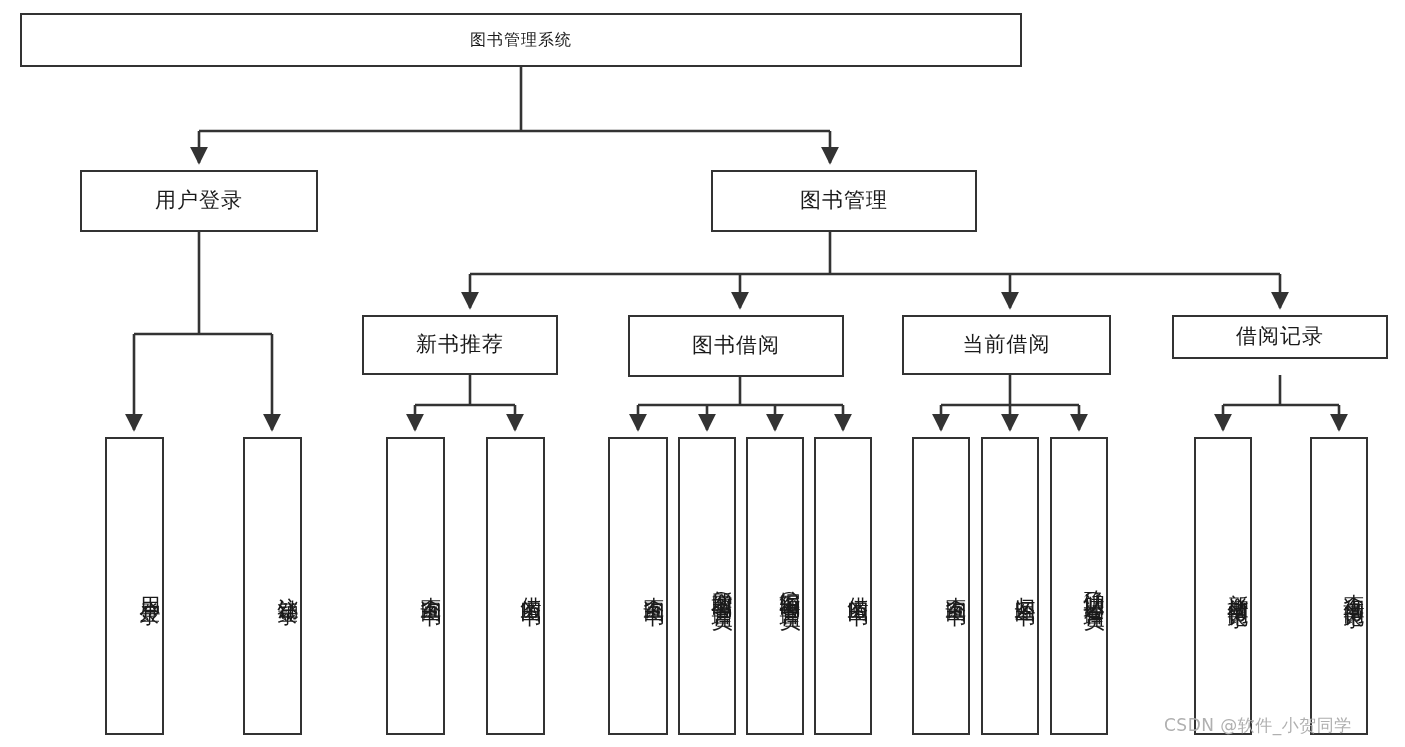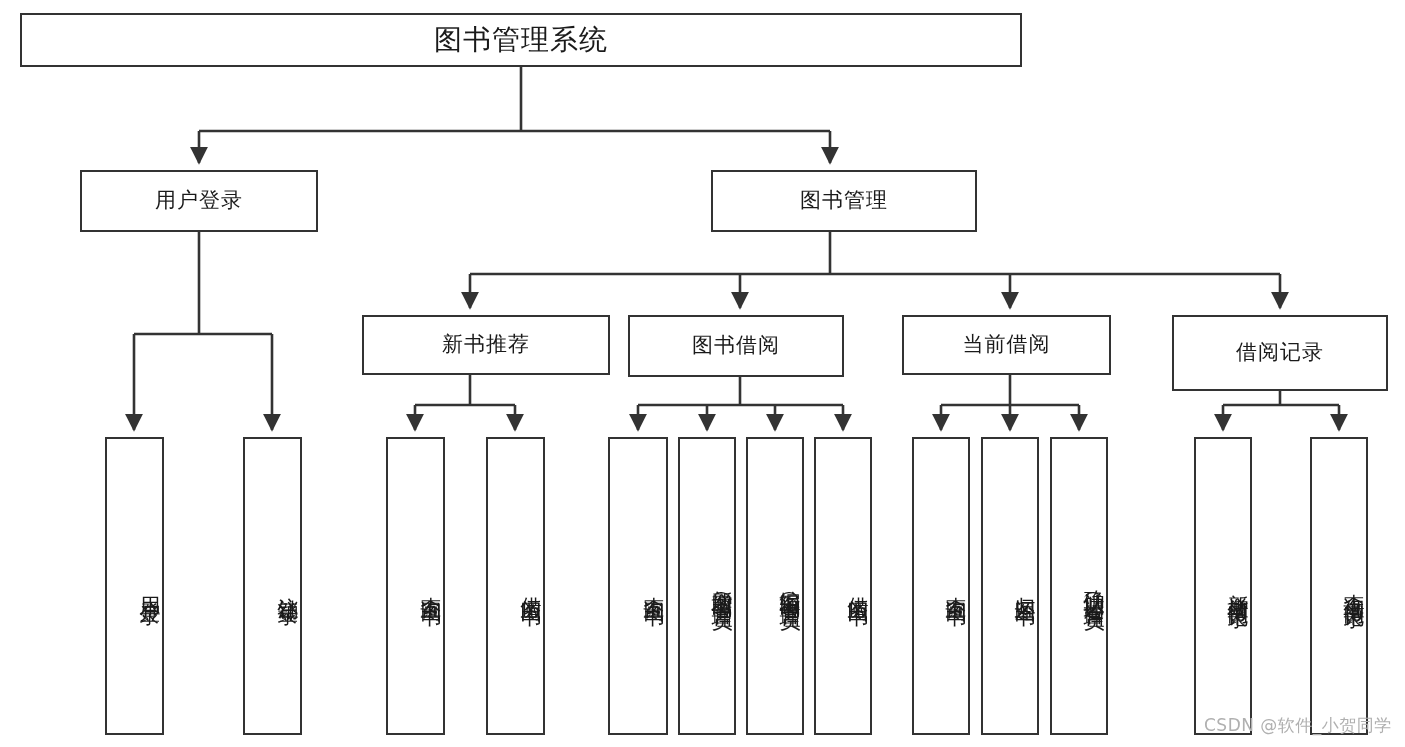--- a/index.html
+++ b/index.html
@@ -35,21 +35,21 @@
     align-items: center;
     justify-content: center;
     color: #1a1a1a;
   }
   .node.horiz {
     font-size: 21px;
     letter-spacing: 1px;
     line-height: 1.2;
   }
   .node.title {
-    font-size: 28px;
+    font-size: 16px;
   }
   .node.vert {
     writing-mode: vertical-rl;
     text-orientation: upright;
     font-size: 21px;
     letter-spacing: 3px;
     line-height: 1.15;
     padding: 6px 0;
     align-items: flex-start;
     justify-content: center;
@@ -128,33 +128,33 @@
   </div>
 
   <div class="node horiz" style="left:80px; top:170px; width:238px; height:62px;">
     <span>用户登录</span>
   </div>
 
   <div class="node horiz" style="left:711px; top:170px; width:266px; height:62px;">
     <span>图书管理</span>
   </div>
 
-  <div class="node horiz" style="left:362px; top:315px; width:248px; height:60px;">
+  <div class="node horiz" style="left:362px; top:315px; width:196px; height:60px;">
     <span>新书推荐</span>
   </div>
 
   <div class="node horiz" style="left:628px; top:315px; width:216px; height:62px;">
     <span>图书借阅</span>
   </div>
 
   <div class="node horiz" style="left:902px; top:315px; width:209px; height:60px;">
     <span>当前借阅</span>
   </div>
 
-  <div class="node horiz" style="left:1172px; top:315px; width:216px; height:76px;">
+  <div class="node horiz" style="left:1172px; top:315px; width:216px; height:44px;">
     <span>借阅记录</span>
   </div>
 
   <div class="node vert" style="left:105px; top:437px; width:59px; height:298px;">
     <span class="vtext">用户登录</span>
   </div>
   <div class="node vert" style="left:243px; top:437px; width:59px; height:298px;">
     <span class="vtext">注销登录</span>
   </div>
 
@@ -188,15 +188,15 @@
     <span class="vtext">确认归还（管理员）</span>
   </div>
 
   <div class="node vert" style="left:1194px; top:437px; width:58px; height:298px;">
     <span class="vtext">新增借阅记录</span>
   </div>
   <div class="node vert" style="left:1310px; top:437px; width:58px; height:298px;">
     <span class="vtext">查询借阅记录</span>
   </div>
 
-  <div class="watermark" style="left:1204px; top:714px;">CSDN @软件_小贺同学</div>
+  <div class="watermark" style="left:1164px; top:714px;">CSDN @软件_小贺同学</div>
 
 </div>
 
 </body></html>

